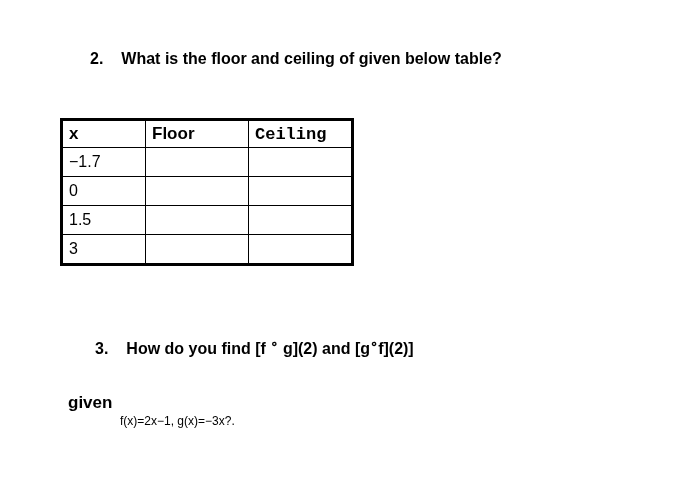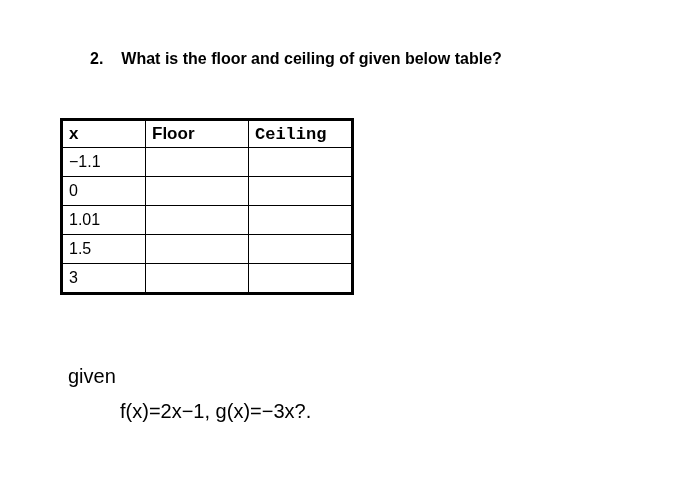--- a/index.html
+++ b/index.html
@@ -49,67 +49,66 @@
     table tr td {
       height: 22px;
     }
     .q3 {
       font-weight: bold;
       margin-bottom: 35px;
       padding-left: 35px;
     }
     .given {
       padding-left: 8px;
-      font-size: 20px;
-      margin-bottom: 12px;
+      font-size: 17px;
+      margin-bottom: 1px;
+      font-weight: bold;
     }
     .formula {
       padding-left: 60px;
-      font-size: 20px;
+      font-size: 12px;
     }
   </style>
 </head>
 <body>
 
 <div class="content">
   <div class="question q2">
     <span class="qnum">2.</span><span>What is the floor and ceiling of given below table?</span>
   </div>
 
   <table>
     <tbody>
         <tr>
       <th class="col-x">x</th>
       <th class="col-f">Floor</th>
       <th class="col-c">Ceiling</th>
     </tr>
     <tr>
-      <td>−1.1</td>
+      <td>−1.7</td>
       <td></td>
       <td></td>
     </tr>
     <tr>
       <td>0</td>
-      <td></td>
-      <td></td>
-    </tr>
-    <tr>
-      <td>1.01</td>
       <td></td>
       <td></td>
     </tr>
     <tr>
       <td>1.5</td>
       <td></td>
       <td></td>
     </tr>
     <tr>
       <td>3</td>
       <td></td>
       <td></td>
     </tr>
   </tbody>
     </table>
 
+  <div class="q3">
+    <span class="qnum">3.</span><span>How do you find [f </span><span style="font-size:13px;vertical-align:super;">∘</span><span> g](2) and [g</span><span style="font-size:13px;vertical-align:super;">∘</span><span>f](2)]</span>
+  </div>
 
   <div class="given">given</div>
   <div class="formula">f(x)=2x−1, g(x)=−3x?.</div>
 </div>
 
 </body></html>

